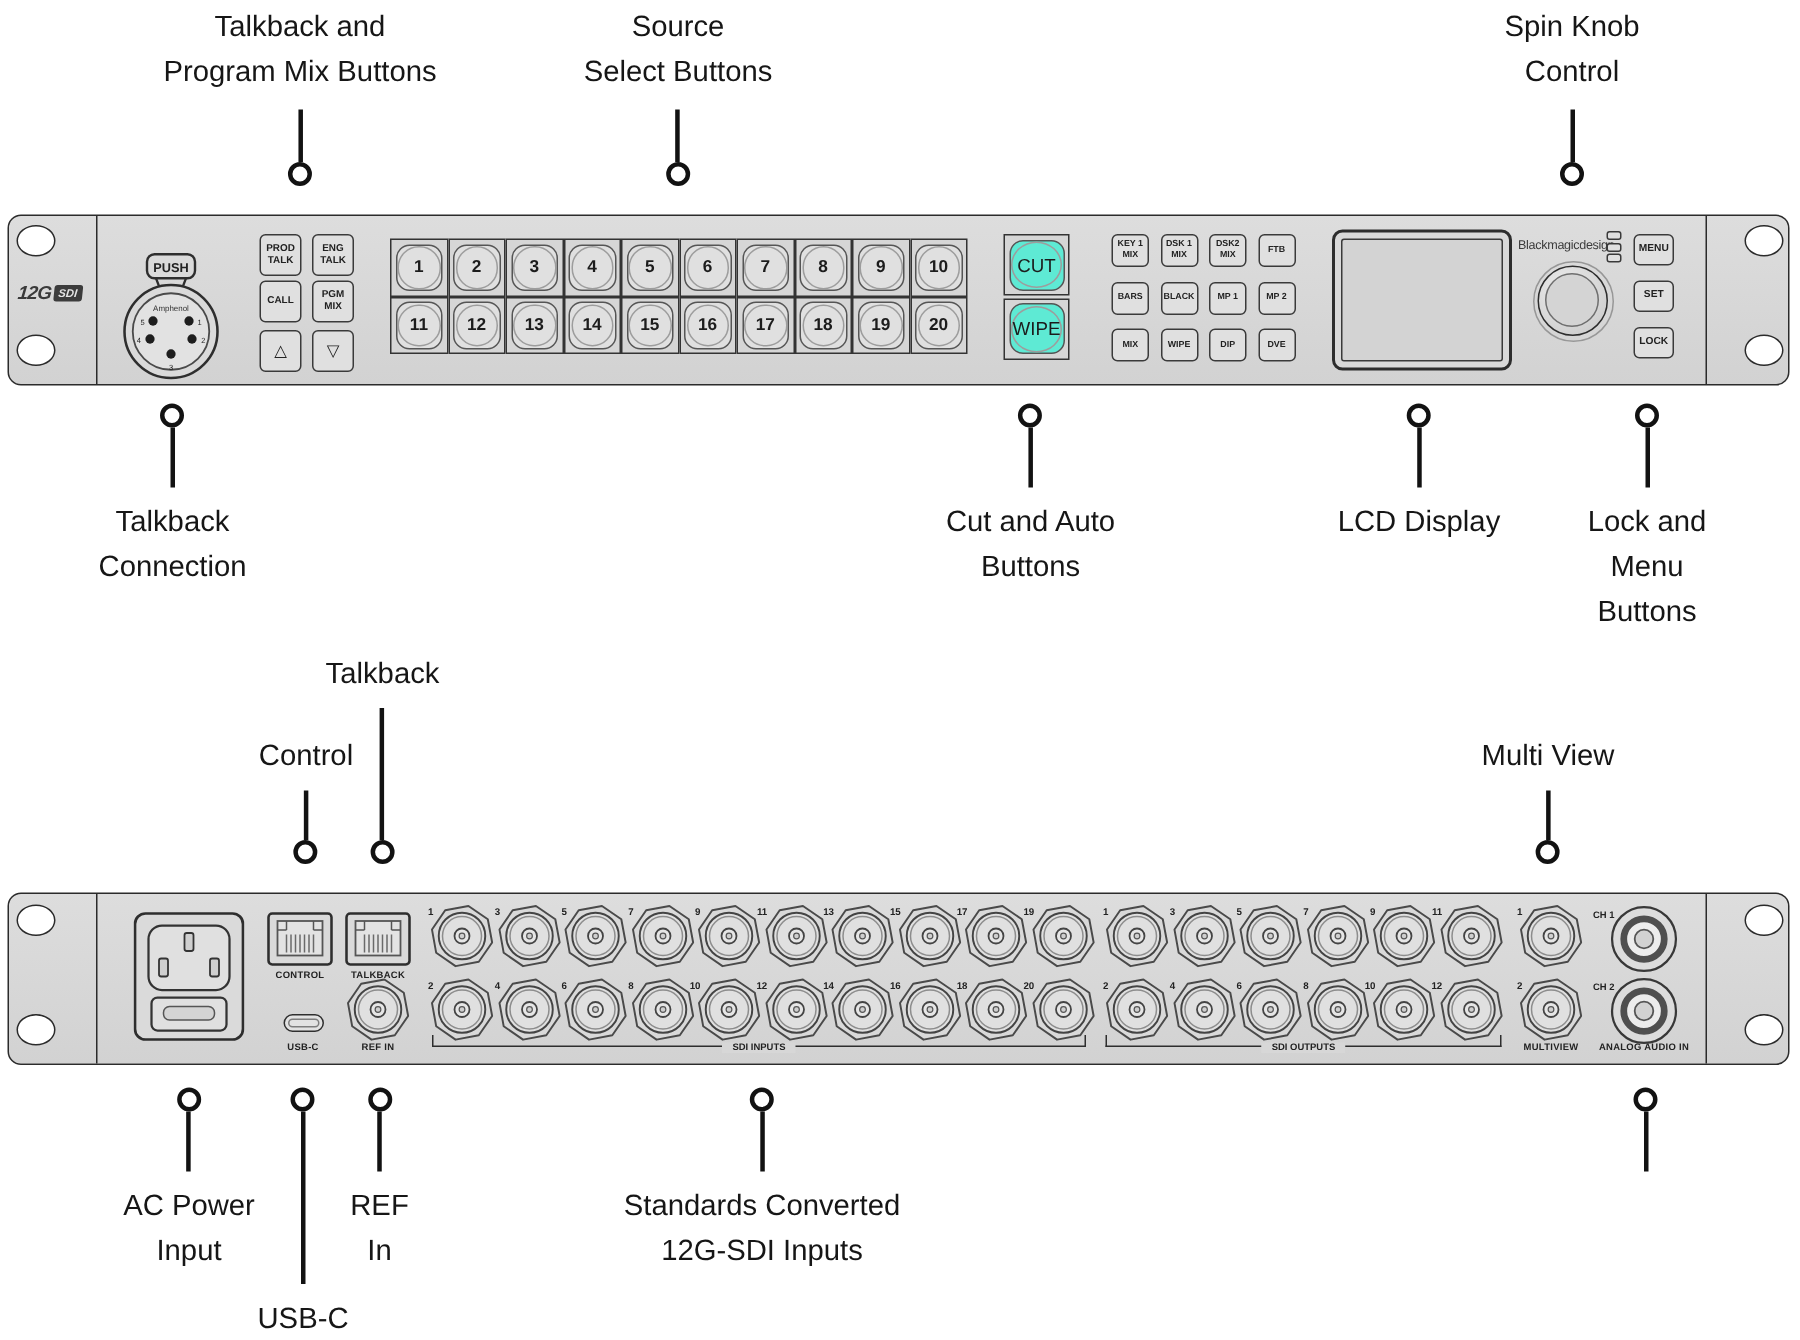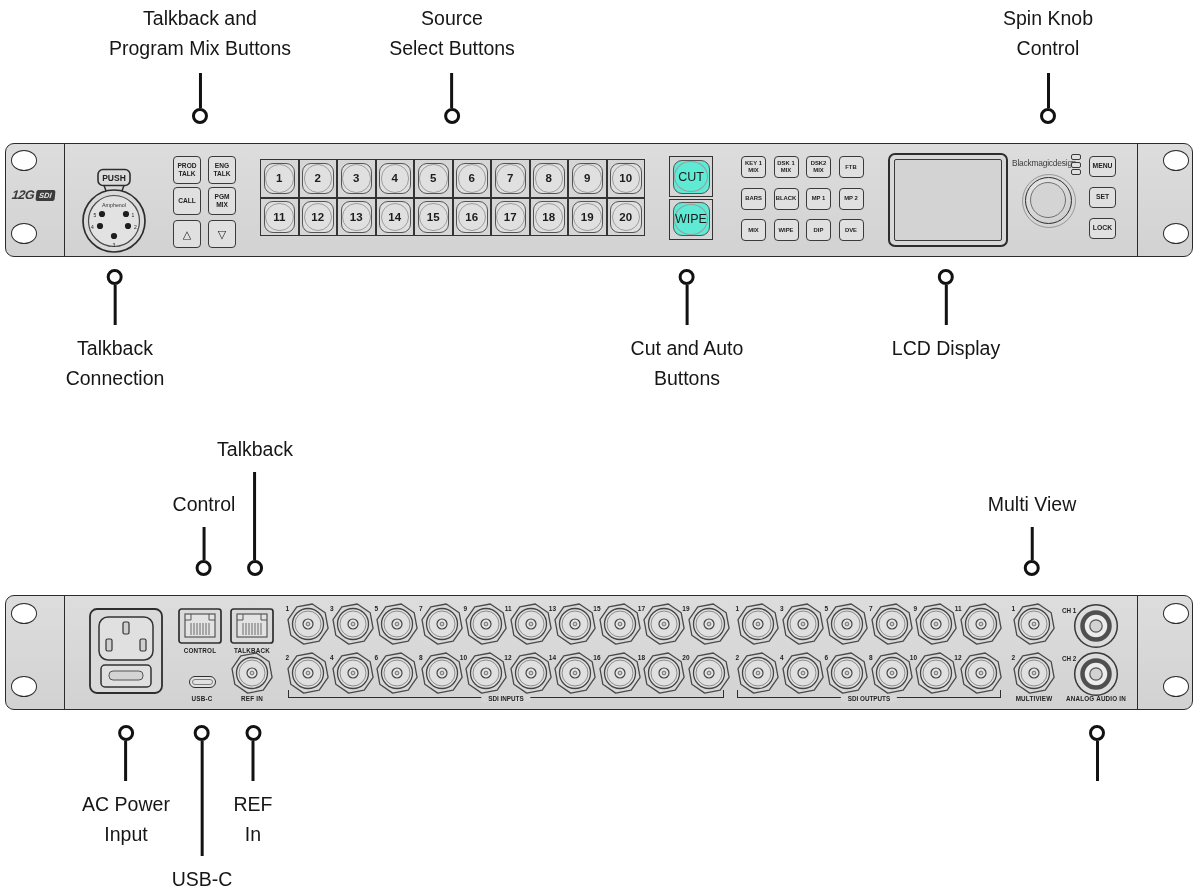--- a/index.html
+++ b/index.html
@@ -315,20 +315,26 @@
     <div class="ring"></div>
     <div class="stem" style="height:40px;"></div>
     <div class="callout-label">LCD Display</div>
   </div>
   <div class="callout co-bottom" style="left:687px;top:269px;">
     <div class="ring"></div>
     <div class="stem" style="height:40px;"></div>
     <div class="callout-label">Cut and Auto
 Buttons</div>
   </div>
+  <div class="callout co-bottom" style="left:1098px;top:269px;">
+    <div class="ring"></div>
+    <div class="stem" style="height:40px;"></div>
+    <div class="callout-label">Lock and
+Menu Buttons</div>
+  </div>
 
   <div class="callout co-reartop" style="left:255px;top:434px;">
     <div class="callout-label">Talkback</div>
     <div class="stem" style="height:88px;"></div>
     <div class="ring"></div>
   </div>
   <div class="callout co-reartop" style="left:204px;top:489px;">
     <div class="callout-label">Control</div>
     <div class="stem" style="height:33px;"></div>
     <div class="ring"></div>
@@ -775,18 +781,24 @@
     <div class="ring"></div>
     <div class="stem" style="height:115px;"></div>
     <div class="callout-label">USB-C</div>
   </div>
   <div class="callout co-bottom" style="left:253px;top:725px;">
     <div class="ring"></div>
     <div class="stem" style="height:40px;"></div>
     <div class="callout-label">REF
 In</div>
   </div>
+  <div class="callout co-bottom" style="left:508px;top:725px;">
+    <div class="ring"></div>
+    <div class="stem" style="height:40px;"></div>
+    <div class="callout-label">Standards Converted
+12G-SDI Inputs</div>
+  </div>
   <div class="callout co-bottom" style="left:1097px;top:725px;">
     <div class="ring"></div>
     <div class="stem" style="height:40px;"></div>
   </div>
 
 </div>
 
 </body></html>

